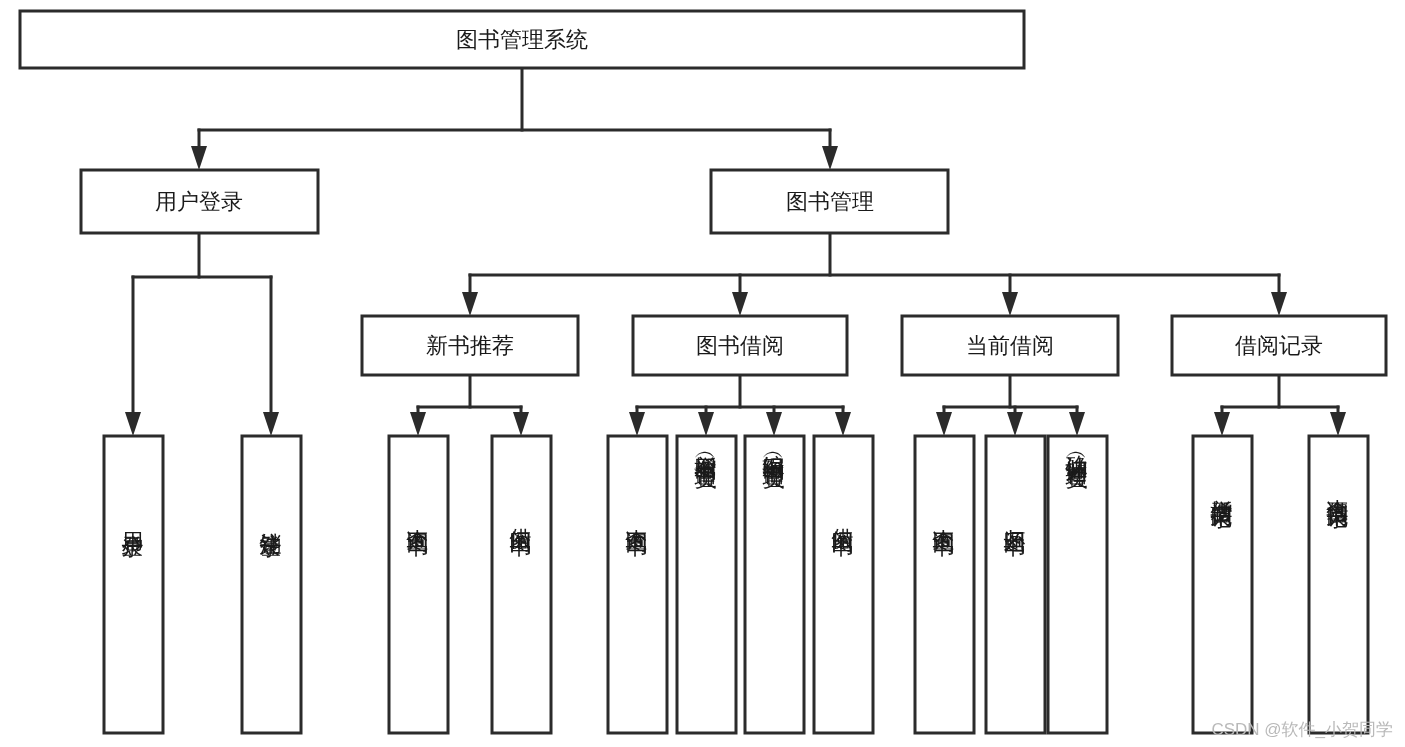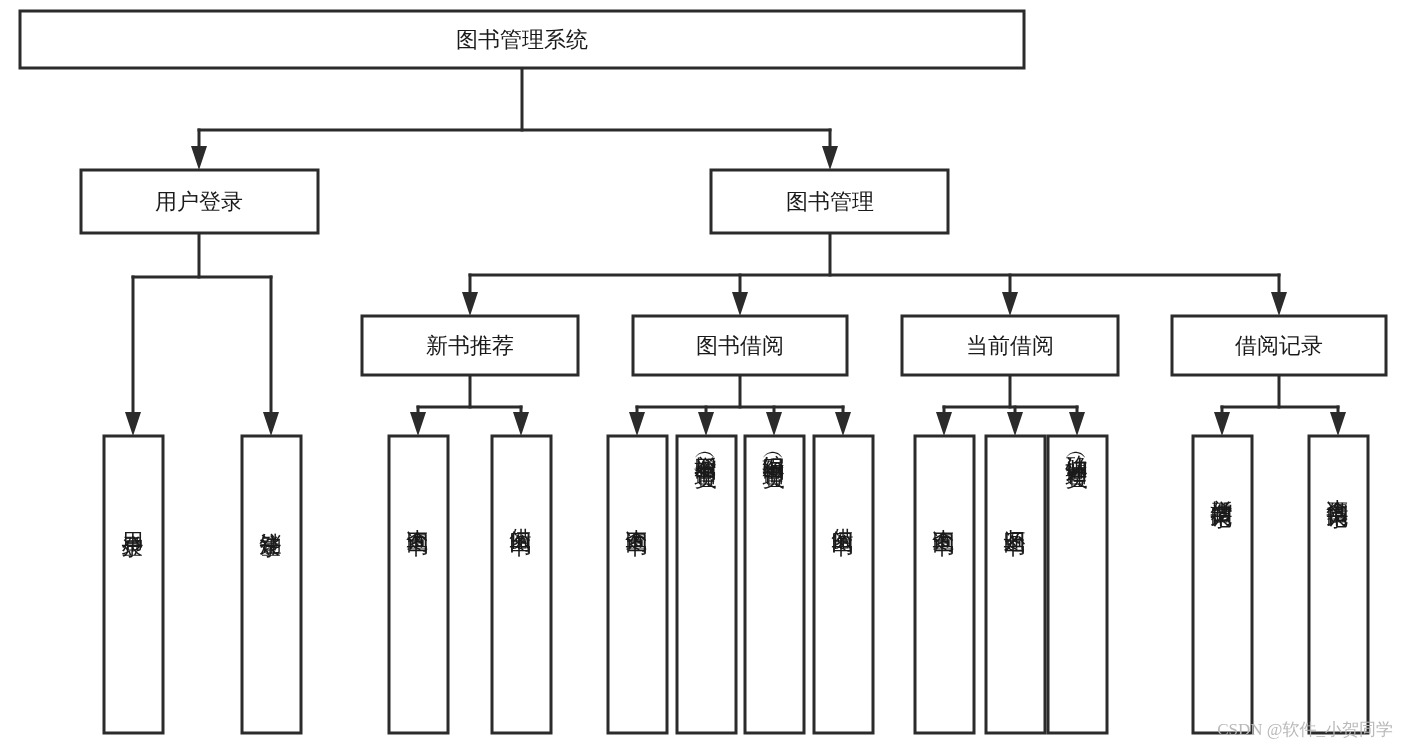--- a/index.html
+++ b/index.html
@@ -52,21 +52,21 @@
     fill: none;
     stroke-linecap: square;
   }
   .arrow-head {
     fill: #2b2b2b;
   }
   .watermark {
     position: absolute;
     right: 12px;
     bottom: 6px;
-    font-family: Liberation Serif, serif;
+    font-family: Liberation Sans, sans-serif;
     font-size: 17px;
     color: #b9b9b9;
     white-space: nowrap;
     pointer-events: none;
   }
 </style>
 </head>
 <body>
 
 <div id="diagram-root">

